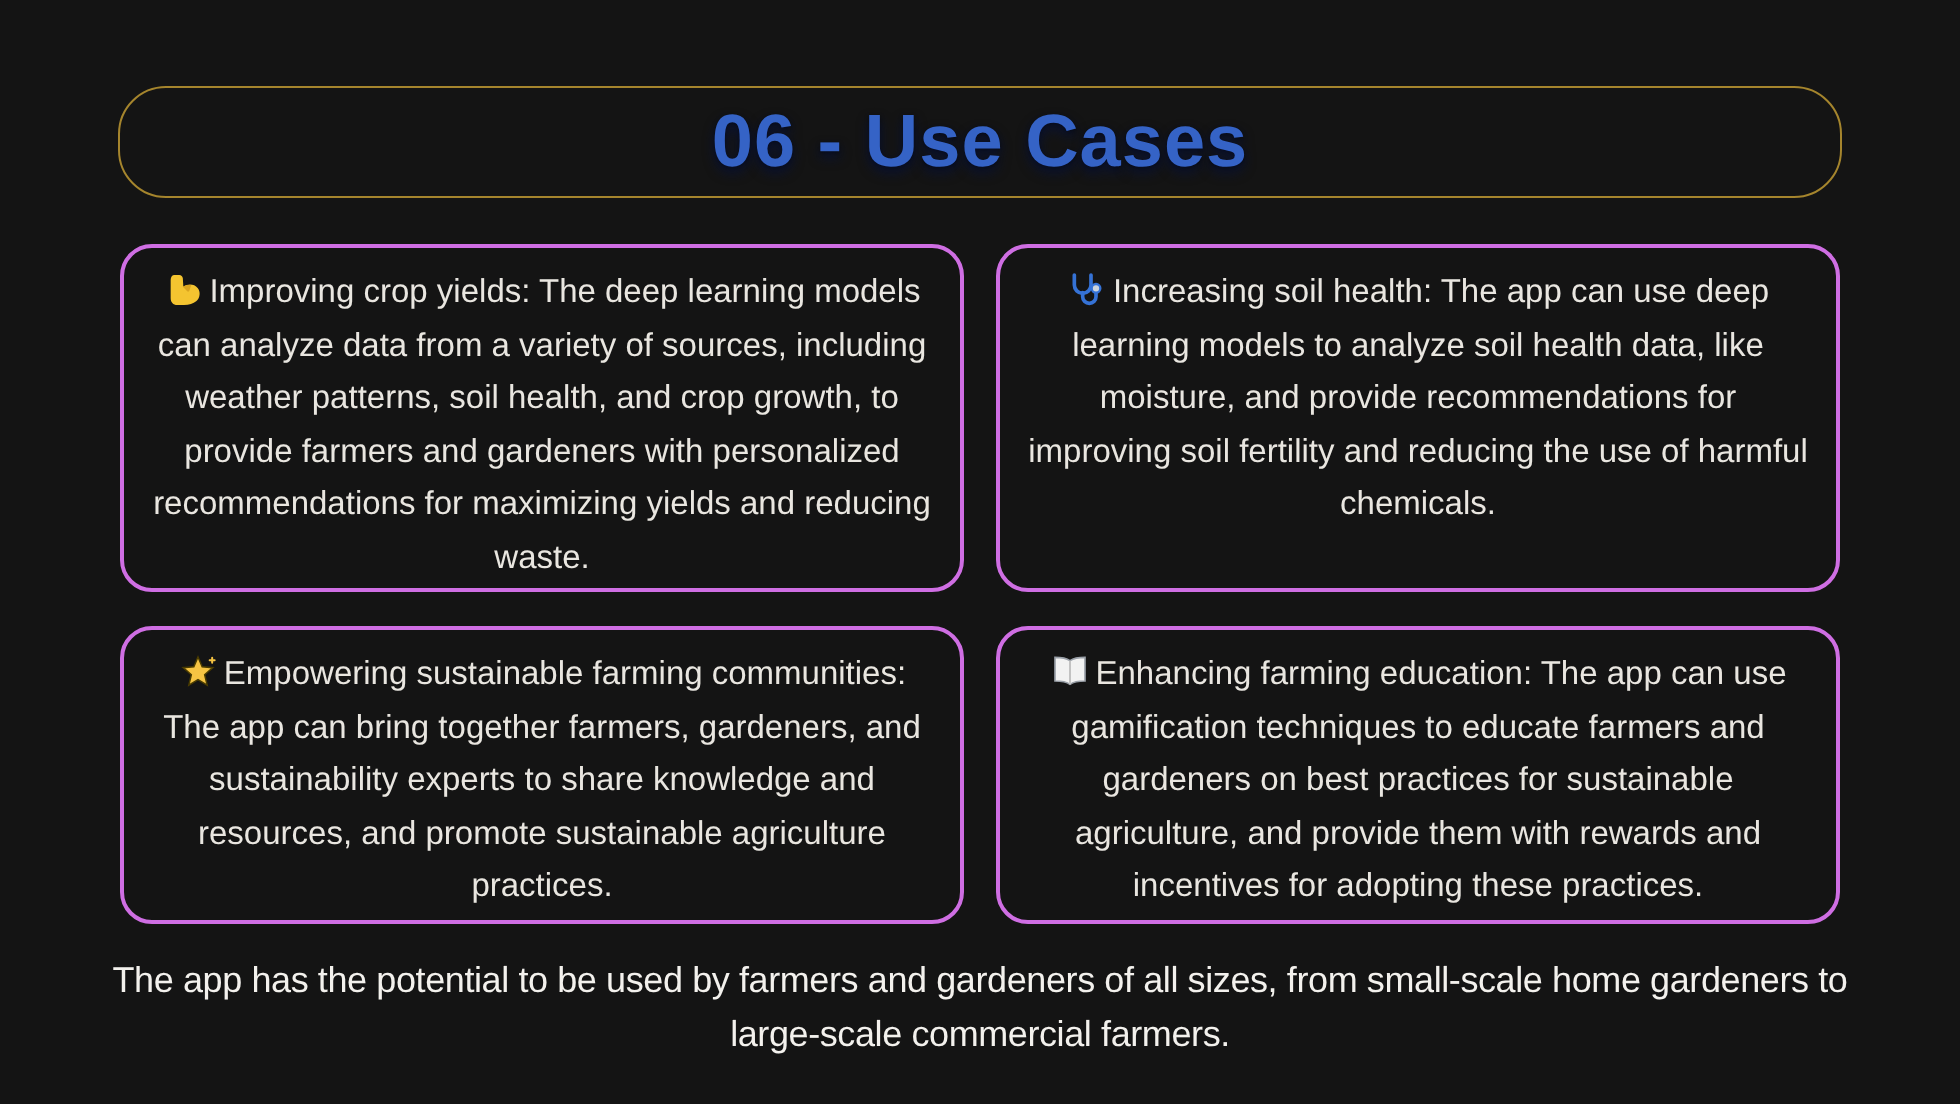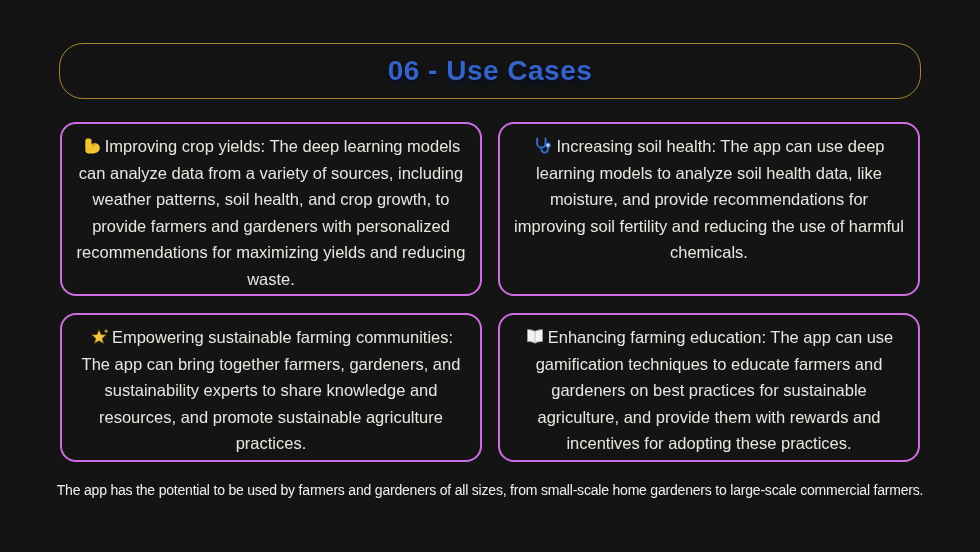--- a/index.html
+++ b/index.html
@@ -18,21 +18,21 @@
     left: 59px; top: 43px;
     width: 862px; height: 56px;
     box-sizing: border-box;
     border: 1.5px solid #a5852d;
     border-radius: 24px;
     display: flex;
     align-items: center;
     justify-content: center;
   }
   .title-text {
-    font-size: 28px;
+    font-size: 37px;
     font-weight: 700;
     color: #3563c6;
     letter-spacing: 0.5px;
     text-shadow: 0 3px 6px rgba(8, 18, 55, 0.9), 0 1px 2px rgba(0,0,0,0.6);
   }
 
   
   .cards {
     position: absolute;
     left: 60px; top: 122px;
@@ -70,21 +70,21 @@
   
   .footer {
     position: absolute;
     left: 0; top: 477px;
     width: 980px;
     text-align: center;
   }
   .footer p {
     margin: 0 auto;
     width: 900px;
-    font-size: 14px;
+    font-size: 18px;
     line-height: 27px;
     letter-spacing: -0.2px;
     color: #f3f1ed;
   }
 </style>
 </head>
 <body>
 
 <div class="slide">
 

